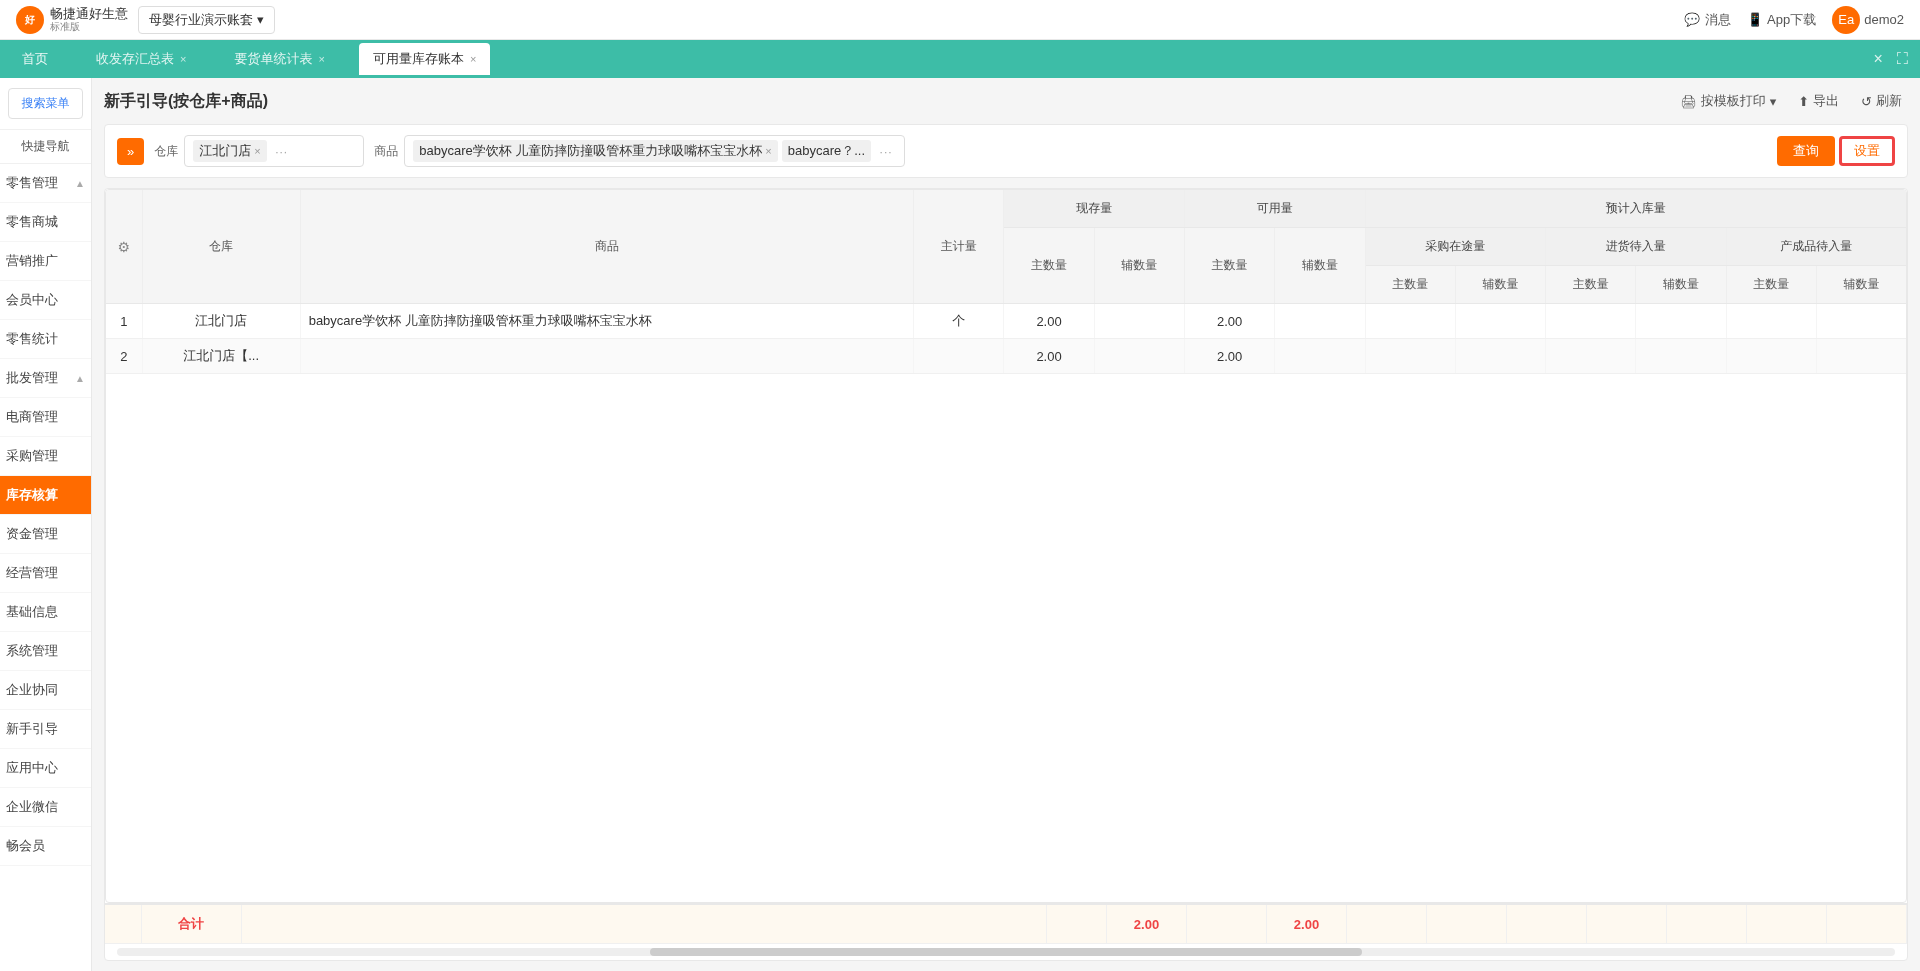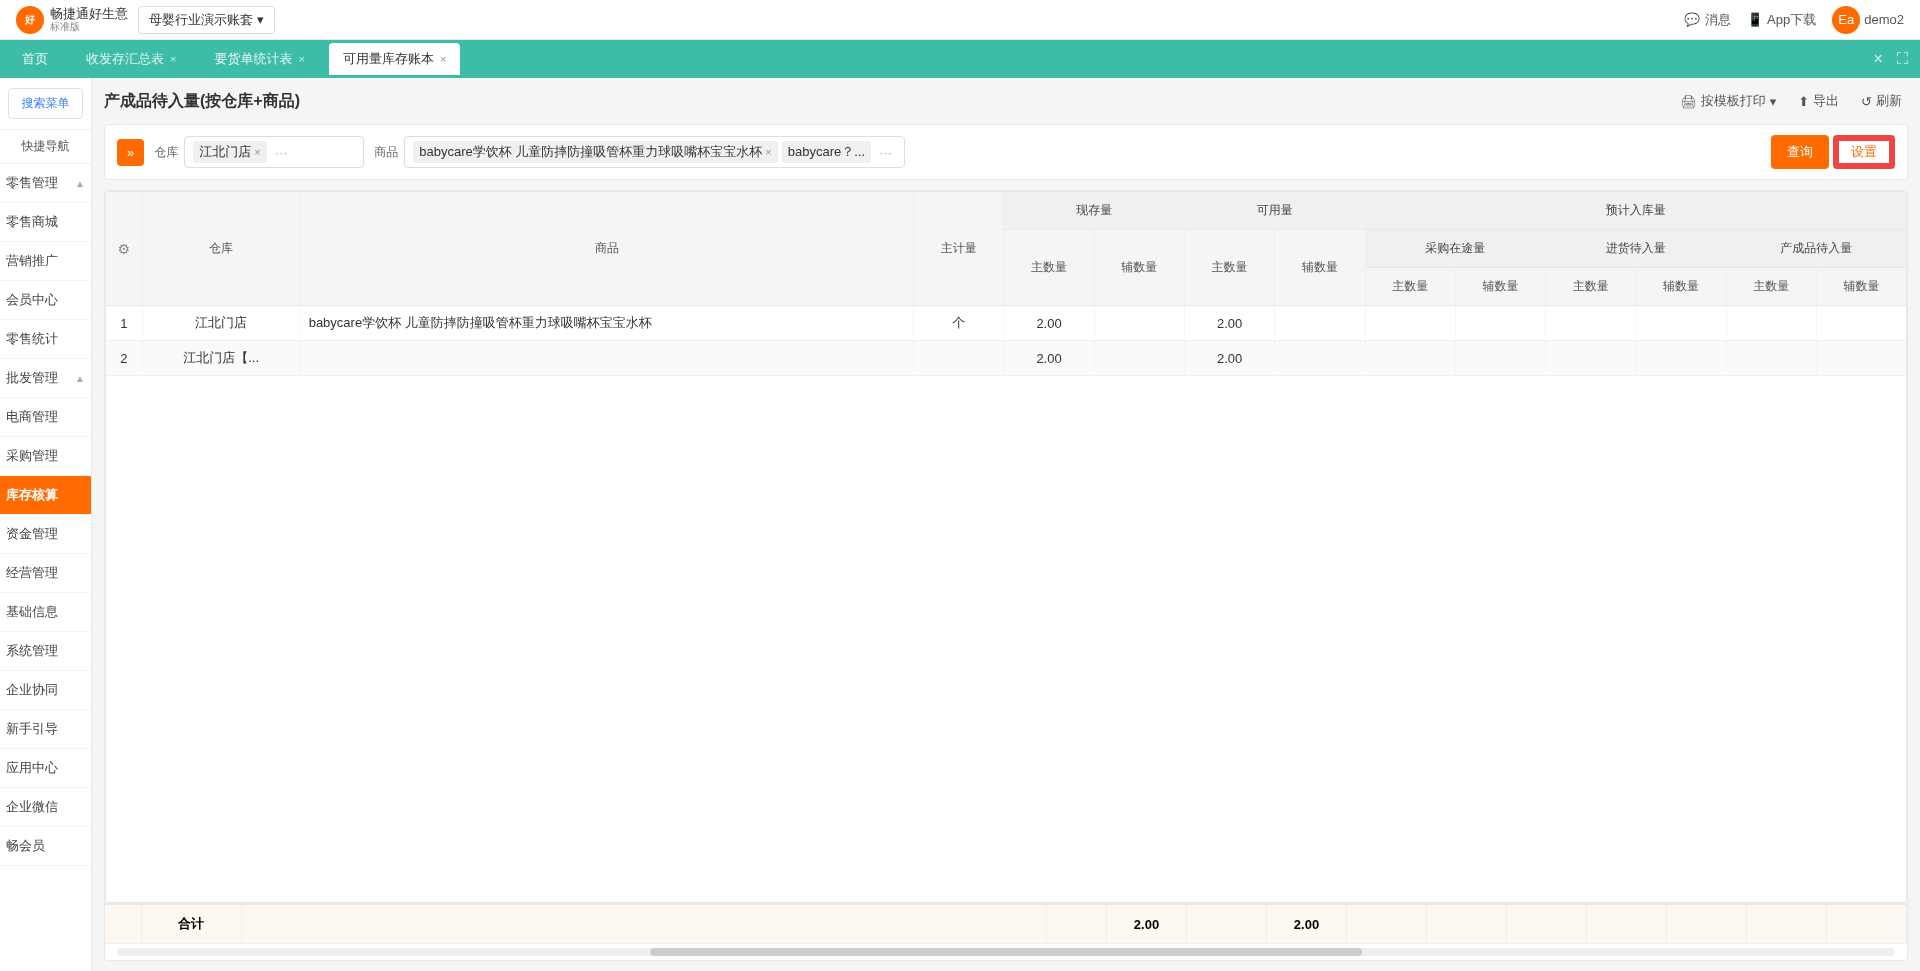--- a/index.html
+++ b/index.html
@@ -26,21 +26,21 @@
     .top-right-item { display: flex; align-items: center; gap: 4px; color: #555; font-size: 12px; cursor: pointer; }
     .avatar { width: 28px; height: 28px; border-radius: 50%; background: #ff6b00; display: flex; align-items: center; justify-content: center; color: white; font-size: 11px; overflow: hidden; }
 
     
     .nav-tabs {
       background: #3dbda7;
       height: 38px;
       display: flex;
       align-items: center;
       padding: 9px 8px;
-      gap: 10px;
+      gap: 20px;
       flex-shrink: 0;
     }
     .nav-tab {
       padding: 6px 14px;
       border-radius: 4px 4px 0 0;
       cursor: pointer;
       color: rgba(255,255,255,0.85);
       font-size: 13px;
       display: flex;
       align-items: center;
@@ -98,38 +98,38 @@
     .filter-bar { background: #fff; border: 1px solid #e8e8e8; border-radius: 4px; padding: 10px 12px; margin-bottom: 10px; display: flex; align-items: center; gap: 10px; }
     .filter-toggle { background: #ff6b00; color: #fff; border: none; border-radius: 4px; padding: 6px 10px; cursor: pointer; font-size: 13px; flex-shrink: 0; }
     .filter-field { display: flex; align-items: center; gap: 6px; }
     .filter-label { color: #666; font-size: 12px; white-space: nowrap; }
     .filter-input { display: flex; align-items: center; gap: 4px; border: 1px solid #ddd; border-radius: 4px; padding: 4px 8px; min-width: 180px; background: #fff; }
     .filter-tag { background: #f0f0f0; padding: 2px 6px; border-radius: 3px; font-size: 12px; color: #333; display: flex; align-items: center; gap: 3px; }
     .filter-tag .remove { cursor: pointer; color: #999; font-size: 11px; }
     .filter-dots { color: #aaa; cursor: pointer; padding: 0 4px; }
     .filter-actions { margin-left: auto; display: flex; gap: 4px; }
     .btn-query { background: #ff6b00; color: #fff; border: none; border-radius: 4px; padding: 6px 16px; cursor: pointer; font-size: 13px; }
-    .btn-settings { background: #fff; color: #ff6b00; border: 6px solid #ef4444; border-radius: 4px; padding: 2px 12px; cursor: pointer; font-size: 13px; }
+    .btn-settings { background: #fff; color: #ff6b00; border: 3px solid #ef4444; border-radius: 4px; padding: 2px 12px; cursor: pointer; font-size: 13px; }
 
     
     .table-container { flex: 1; overflow: auto; background: #fff; border: 1px solid #e8e8e8; border-radius: 4px; }
     table { width: 100%; border-collapse: collapse; }
     thead tr { background: #f5f5f5; }
     th { padding: 10px 8px; text-align: center; color: #555; font-weight: 500; font-size: 12px; border-bottom: 1px solid #e8e8e8; border-right: 1px solid #eee; white-space: nowrap; }
     th:last-child { border-right: none; }
     td { padding: 8px 8px; text-align: center; color: #333; font-size: 13px; border-bottom: 1px solid #f0f0f0; border-right: 1px solid #f5f5f5; }
     td:last-child { border-right: none; }
     .th-group { background: #f0f0f0; text-align: center; font-weight: 500; color: #444; font-size: 12px; }
     .settings-col { width: 36px; text-align: center; }
     .settings-icon { cursor: pointer; color: #888; font-size: 14px; }
 
     
     .summary-bar { background: #fef9f0; border-top: 2px solid #e8e8e8; display: flex; align-items: center; padding: 0; flex-shrink: 0; }
     .summary-bar table { width: 100%; border-collapse: collapse; }
-    .summary-bar td { padding: 10px 8px; text-align: center; color: #000000; font-size: 13px; border-right: 1px solid #f0f0f0; }
+    .summary-bar td { padding: 10px 8px; text-align: center; color: #ef4444; font-size: 13px; border-right: 1px solid #f0f0f0; }
 
     
     .scrollbar-hint { height: 8px; background: #eee; border-radius: 4px; margin: 4px 12px; position: relative; }
     .scrollbar-thumb { position: absolute; left: 30%; width: 40%; height: 100%; background: #ccc; border-radius: 4px; }
   </style>
 </head>
 <body>
 
 <div class="top-bar">
   <div class="top-bar-left">
@@ -246,21 +246,21 @@
       <span>企业微信</span>
     </div>
     <div class="sidebar-item">
       <span>畅会员</span>
     </div>
   </div>
 
   <div class="content-area">
 
     <div class="page-header">
-      <div class="page-title">产成品待入量(按仓库+商品)</div>
+      <div class="page-title">新手引导(按仓库+商品)</div>
       <div class="page-actions">
         <div class="action-btn">
           <span>🖨</span>
           <span>按模板打印</span>
           <span>▾</span>
         </div>
         <div class="action-btn">
           <span>⬆</span>
           <span>导出</span>
         </div>

